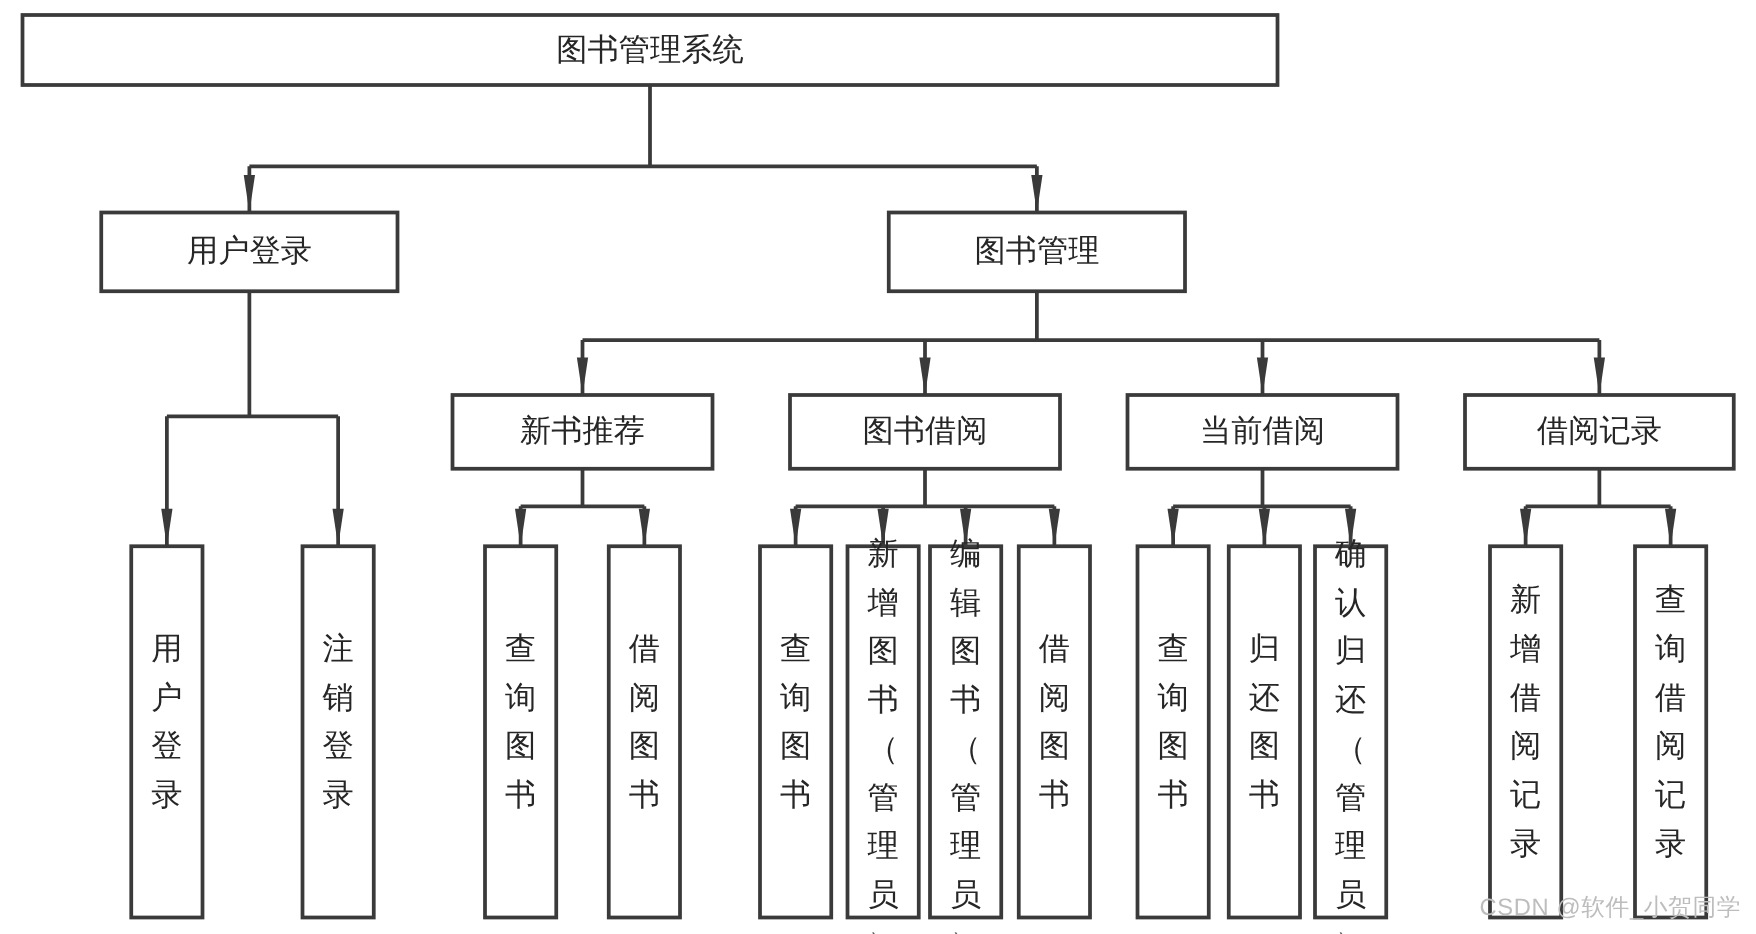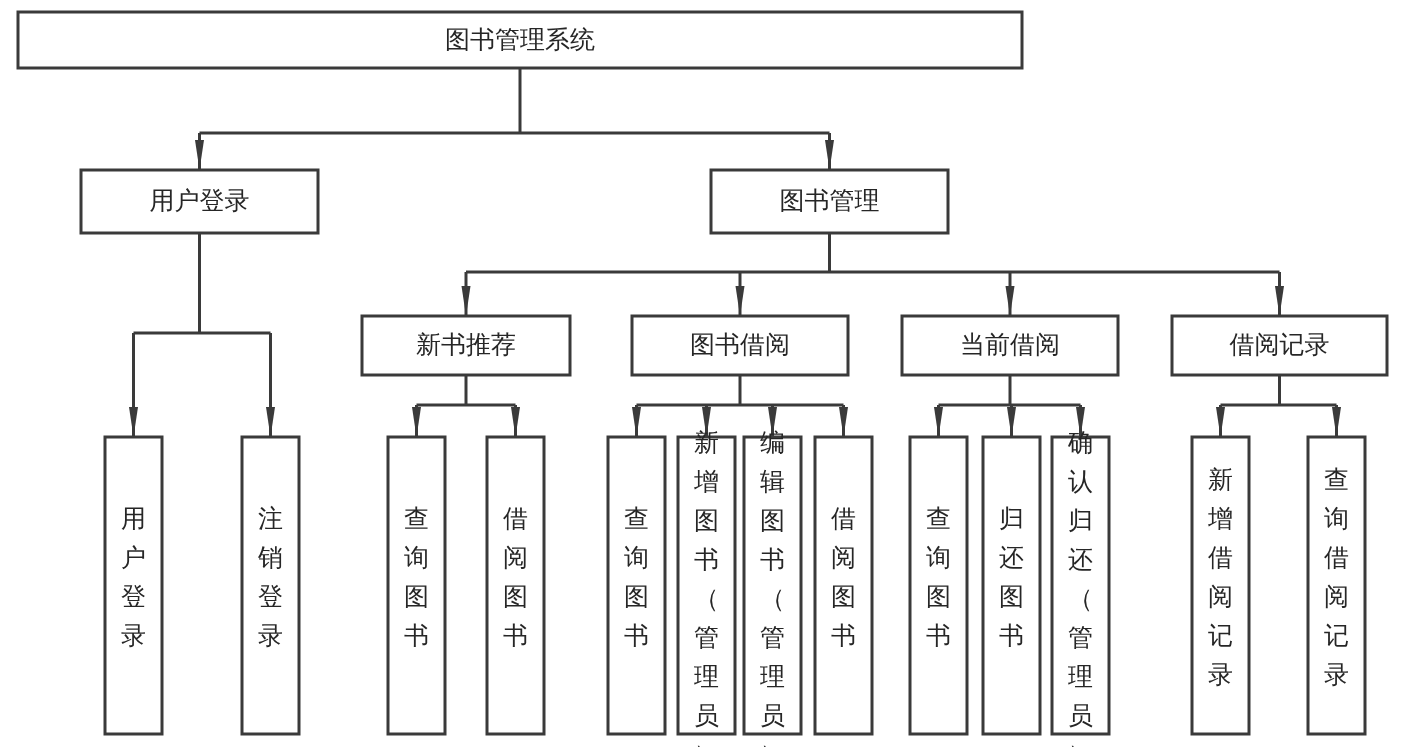--- a/index.html
+++ b/index.html
@@ -206,14 +206,15 @@
           <rect x="1192" y="437" width="57" height="297" class="node-box"></rect>
           <text x="1220.5" class="node-label-vertical"><tspan x="1220.5" y="488">新</tspan><tspan x="1220.5" y="527">增</tspan><tspan x="1220.5" y="566">借</tspan><tspan x="1220.5" y="605">阅</tspan><tspan x="1220.5" y="644">记</tspan><tspan x="1220.5" y="683">录</tspan></text>
         </g>
         <g>
           <rect x="1308" y="437" width="57" height="297" class="node-box"></rect>
           <text x="1336.5" class="node-label-vertical"><tspan x="1336.5" y="488">查</tspan><tspan x="1336.5" y="527">询</tspan><tspan x="1336.5" y="566">借</tspan><tspan x="1336.5" y="605">阅</tspan><tspan x="1336.5" y="644">记</tspan><tspan x="1336.5" y="683">录</tspan></text>
         </g>
       </g>
   </svg>
 
+  <div class="watermark">CSDN @软件_小贺同学</div>
 
 </div>
 
 </body></html>

